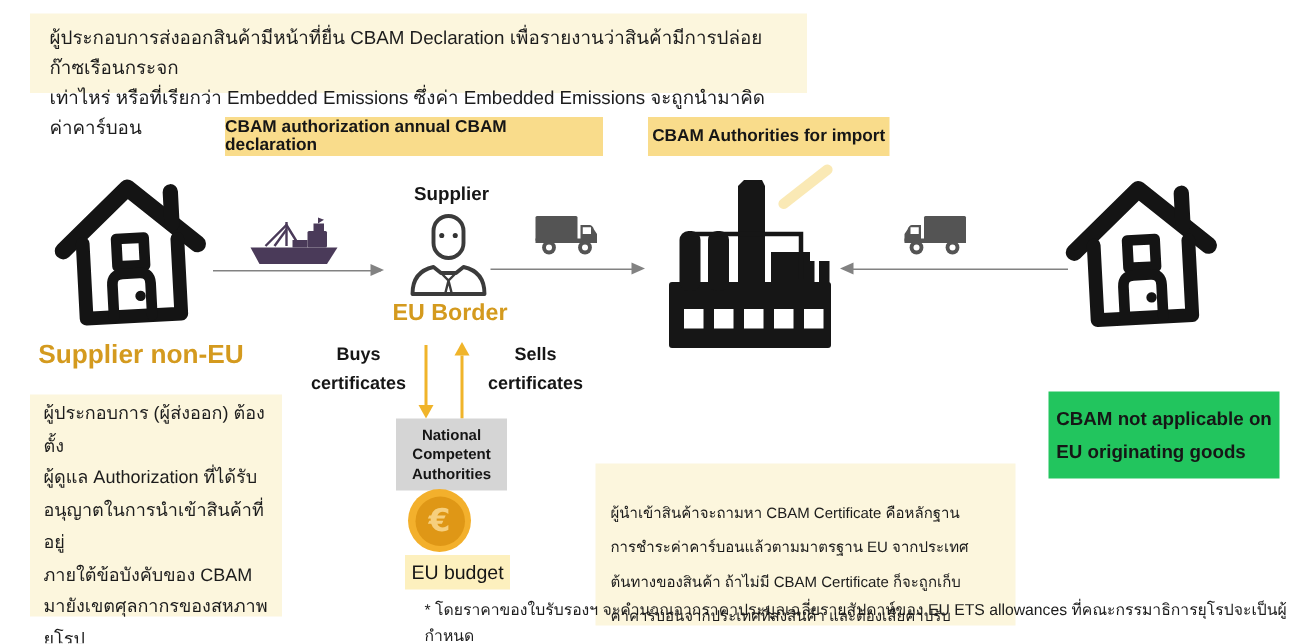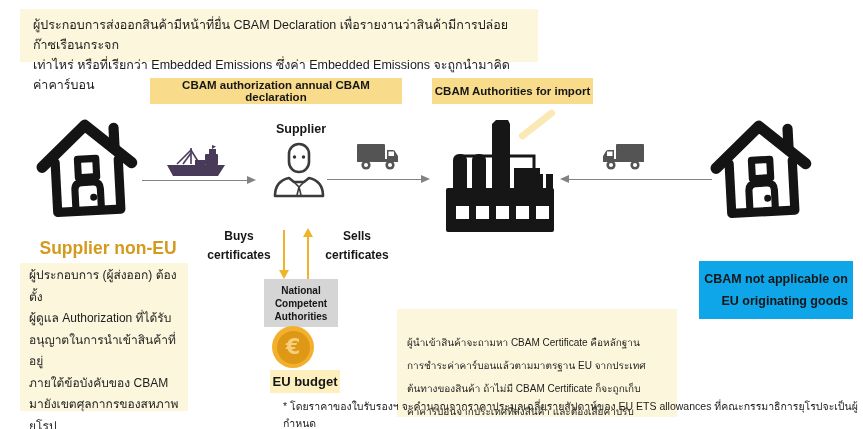--- a/index.html
+++ b/index.html
@@ -6,27 +6,27 @@
   .canvas {
     position:relative; width:863px; height:429px; background:#ffffff;
     font-family:"Liberation Sans","DejaVu Sans",sans-serif; overflow:hidden; color:#1c1c1c;border-radius:15px;
   }
   .abs { position:absolute; }
   .ws { white-space:pre-line; }
   .note { background:#FCF6DD; box-sizing:border-box; }
   .top-note { left:20px; top:9px; width:518px; height:53px; padding:6px 13px; font-size:12.5px; line-height:20px; }
   .gold-label {
     background:#F9DC8B; font-weight:bold; font-size:11.5px; color:#161616;
-    display:flex; align-items:center; justify-content:center; text-align:center; box-sizing:border-box;
+    display:flex; align-items:center; justify-content:center; box-sizing:border-box;
   }
   .lbl-auth { left:150px; top:78px; width:252px; height:26px; }
   .lbl-cert { left:432px; top:78px; width:161px; height:26px; }
   .gold-text { color:#D49A1E; font-weight:bold; text-align:center; }
   .black-label { color:#161616; font-weight:bold; text-align:center; }
-  .supplier-noneu { left:28px; top:226px; width:160px; font-size:17.5px;margin-top:12px; }
+  .supplier-noneu { left:14px; top:226px; width:160px; font-size:17.5px; }
   .supplier-eu   { left:710px; top:230px; width:102px; font-size:17.5px; }
   .eu-border { left:252px; top:200px; width:96px; font-size:15.5px; }
   .buyer-lbl { left:455px; top:236px; width:90px; font-size:15.5px; }
   .declarant-lbl { left:260px; top:122px; width:82px; font-size:12.5px; }
   .buys-lbl  { left:203px; top:227px; width:72px; font-size:12px; line-height:19px; }
   .sells-lbl { left:320px; top:227px; width:74px; font-size:12px; line-height:19px; }
   .arrow-line { position:absolute; height:0; border-top:1.6px solid #828282; }
   .to-right::after {
     content:""; position:absolute; right:-2px; top:-5px; width:0; height:0;
     border-top:4.2px solid transparent; border-bottom:4.2px solid transparent; border-left:9px solid #828282;
@@ -42,25 +42,25 @@
     left:264px; top:279px; width:74px; height:48px; background:#D5D5D5;
     font-size:10px; font-weight:bold; line-height:13px; text-align:center; color:#161616;
     display:flex; align-items:center; justify-content:center; box-sizing:border-box;
   }
   .coin { left:272px; top:326px; width:42px; height:42px; border-radius:50%; background:#F3B02C;
     display:flex; align-items:center; justify-content:center; }
   .coin-inner { width:33px; height:33px; border-radius:50%; background:#DF9716; color:#F6CF7E;
     font-weight:bold; font-size:21px; display:flex; align-items:center; justify-content:center;
     font-family:"DejaVu Sans",sans-serif; }
   .eu-budget { left:270px; top:370px; width:70px; height:23px; background:#FDF0BE;
-    font-weight:bold; font-size:13px; color:#161616; display:flex; align-items:center; justify-content:center; }
+    font-weight:normal; font-size:13px; color:#161616; display:flex; align-items:center; justify-content:center; }
   .note-exporter { left:20px; top:263px; width:168px; height:148px; padding:2px 9px; font-size:12px; line-height:21.5px; }
   .note-importer { left:397px; top:261px; width:280px; height:108px; padding:22px 10px; font-size:10px; line-height:23px;margin-top:48px; }
-  .pink-box { left:699px; top:261px; width:154px; height:58px; background:#0ea5e9;
-    font-weight:bold; font-size:12.5px; line-height:22px; text-align:right; color:#161616;
+  .pink-box { left:699px; top:261px; width:154px; height:58px; background:#22c55e;
+    font-weight:bold; font-size:12.5px; line-height:22px; text-align:left; color:#161616;
     display:flex; align-items:center; justify-content:center; }
   .footnote { left:283px; top:398px; width:578px; font-size:10.5px; color:#1c1c1c; }
   .highlight-stroke { left:515px; top:121px; width:44px; height:7px; background:#FAE9B5;
     border-radius:4px; transform:rotate(-38deg); }
   .tilt { transform:rotate(-3deg); }
 </style>
 </head>
 <body>
 
 <div class="canvas">
@@ -108,20 +108,21 @@
     <svg width="54" height="58" viewBox="0 0 54 58">
       <g fill="#ffffff" stroke="#3b3b3b" stroke-width="2.6" stroke-linejoin="round">
         <path d="M3 56 Q3 41 17 38 L22 42 H32 L37 38 Q51 41 51 56 Z"></path>
         <rect x="17" y="4" width="20" height="28" rx="10"></rect>
       </g>
       <circle cx="22.5" cy="17" r="1.7" fill="#333333"></circle>
       <circle cx="31.5" cy="17" r="1.7" fill="#333333"></circle>
       <path d="M22 42 L27 47 L32 42 M27 47 L25 55 M27 47 L29 55" stroke="#3b3b3b" stroke-width="1.6" fill="none"></path>
     </svg>
   </div>
+  <div class="abs gold-text eu-border">EU Border</div>
 
   <div class="abs arrow-line to-right" style="left:327px;top:179px;width:101px"></div>
   <div class="abs" style="left:356px;top:141px">
     <svg width="44" height="30" viewBox="0 0 44 30">
       <g fill="#545454">
         <rect x="1" y="3" width="28" height="17" rx="1"></rect>
         <path d="M31 20 V9 H37 Q39 9 40 12 L42 15 V20 Z"></path>
         <rect x="1" y="18" width="41" height="3"></rect>
       </g>
       <rect x="32.5" y="10.5" width="5.5" height="4.5" fill="#ffffff"></rect>

